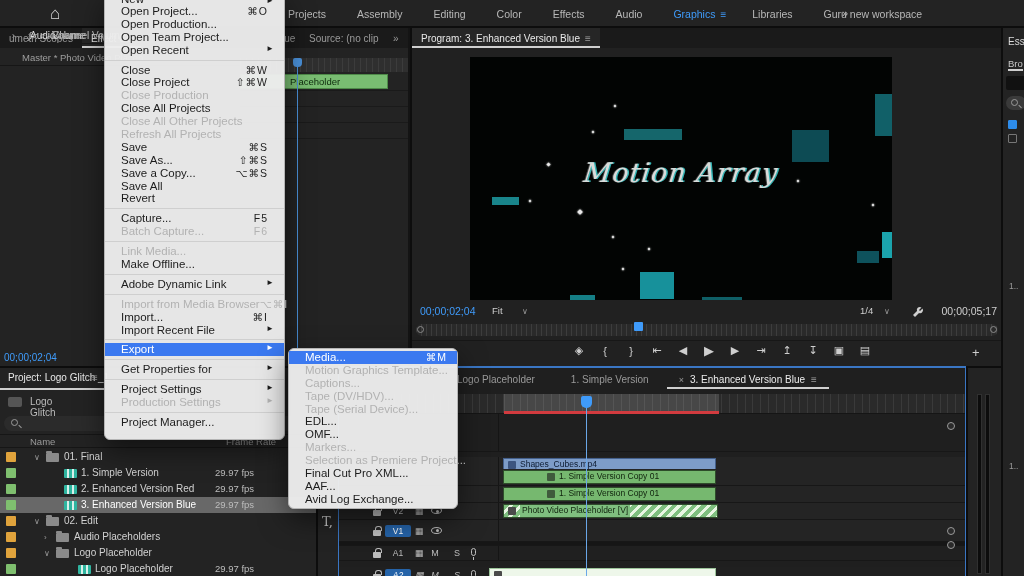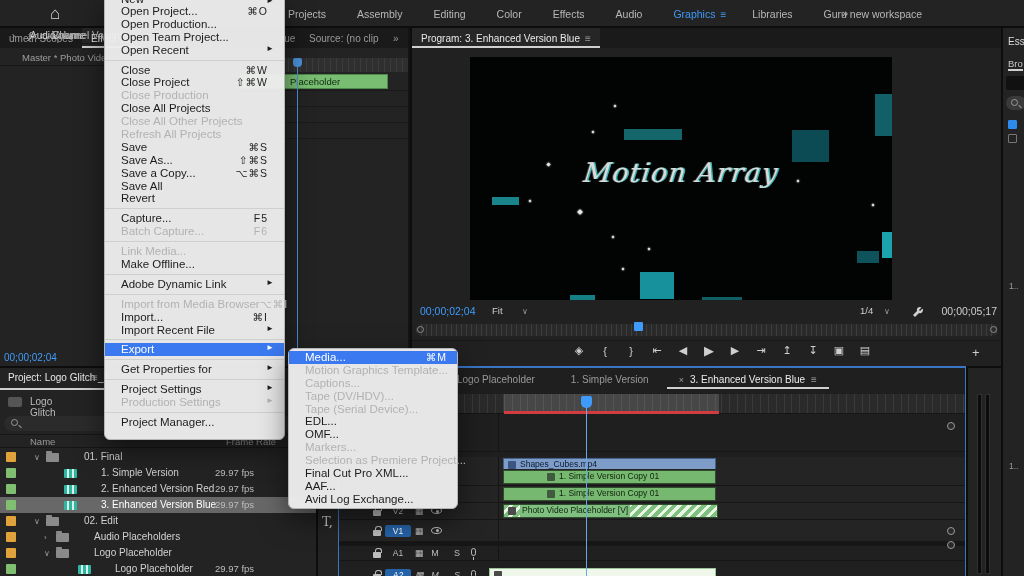--- a/index.html
+++ b/index.html
@@ -69,21 +69,21 @@
   #proj-rows { left:0; top:81px; width:316px; }
   .prow { position:relative; width:316px; height:16px; }
   .prow.selected { background:#686868; }
   .prow .chip { position:absolute; left:6px; top:3px; width:10px; height:10px; border-radius:1px; }
   .prow.orange .chip { background:#e0a33c; } .prow.green .chip { background:#7fbf6f; }
   .prow .chev { position:absolute; color:#9a9a9a; font-size:8px; top:4px; }
   .prow .ricon { position:absolute; top:4px; width:13px; height:9px; }
   .prow.folder .ricon { background:#8a8a8a; border-radius:1px; }
   .prow.folder .ricon::before { content:""; position:absolute; left:0; top:-2px; width:6px; height:2px; background:#8a8a8a; border-radius:1px 1px 0 0; }
   .prow.seq .ricon { background:linear-gradient(90deg,#2fb5a0 0 3px,#d9f0ea 3px 5px,#2fb5a0 5px 8px,#d9f0ea 8px 10px,#2fb5a0 10px 13px); border-radius:1px; }
-  .prow .rlabel { position:absolute; top:2px; font-size:10px; color:#d2d2d2; white-space:nowrap;margin-left:20px; }
+  .prow .rlabel { position:absolute; top:2px; font-size:10px; color:#d2d2d2; white-space:nowrap; }
   .prow.selected .rlabel { color:#fff; }
   .prow .fps { position:absolute; left:215px; top:2px; font-size:9.5px; color:#bdbdbd; }
   .prow.ind0 .chev{left:34px}.prow.ind0 .ricon{left:46px}.prow.ind0 .rlabel{left:64px}
   .prow.ind1.folder .chev{left:44px}.prow.ind1.folder .ricon{left:56px}.prow.ind1.folder .rlabel{left:74px}
   .prow.ind1.seq .ricon{left:64px}.prow.ind1.seq .rlabel{left:81px}
   .prow.ind2.seq .ricon{left:78px}.prow.ind2.seq .rlabel{left:95px}
 
   
   #tool-type { left:4px; top:146px; color:#c8c8c8; font-size:13px; font-family:"DejaVu Serif", serif; }
 

